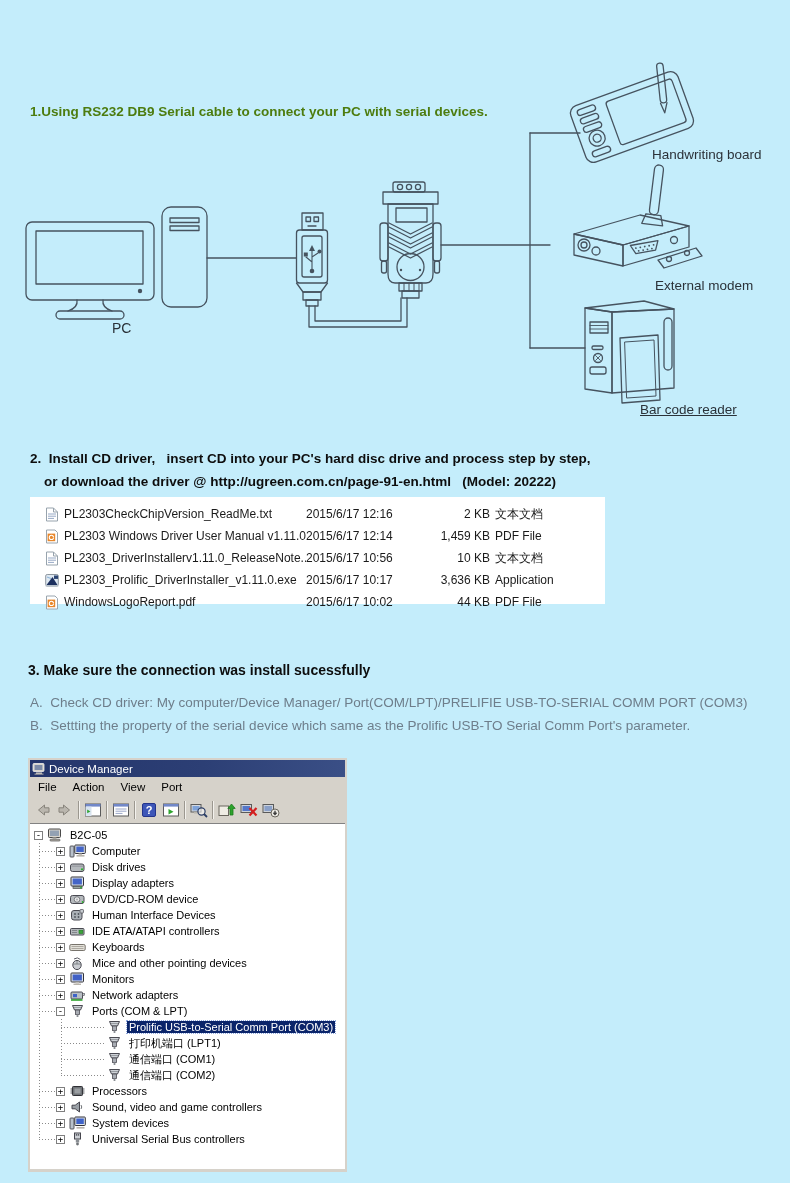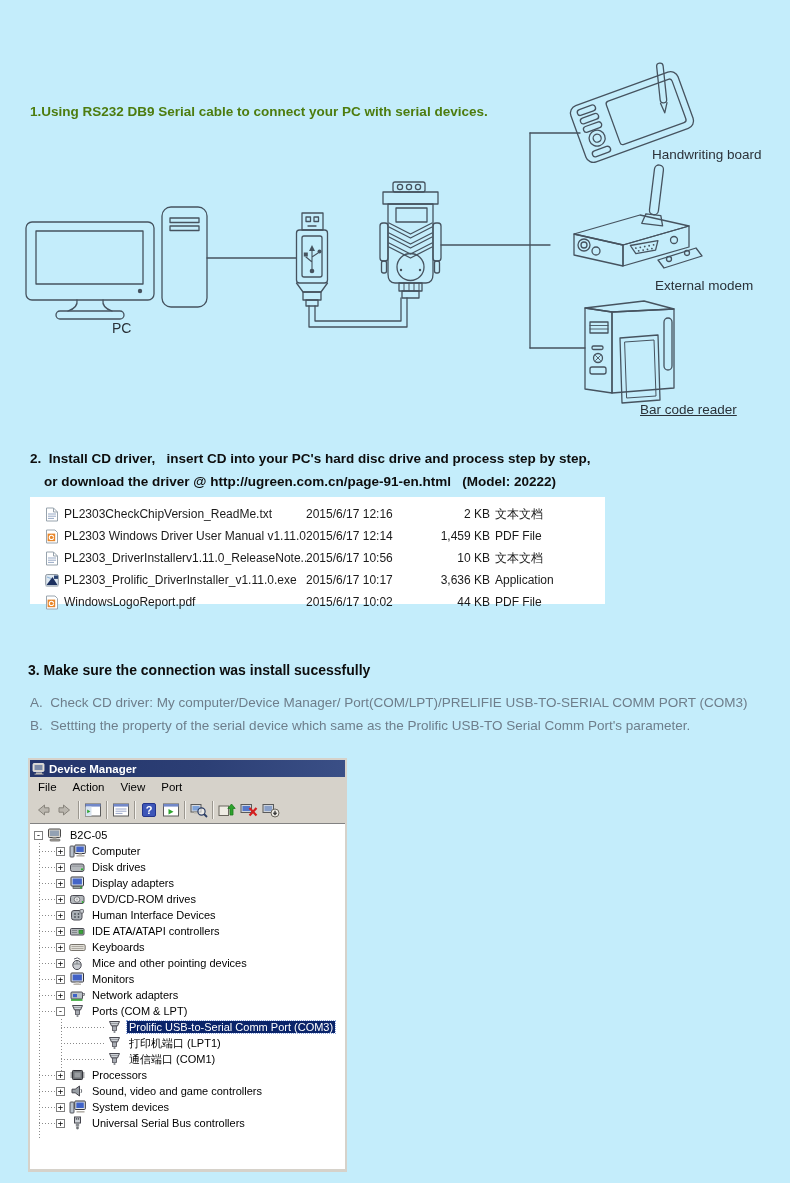--- a/index.html
+++ b/index.html
@@ -31,21 +31,21 @@
   .fname{width:242px;overflow:hidden;white-space:nowrap;}
   .fdate{width:104px;}
   .fsize{width:80px;text-align:right;}
   .ftype{margin-left:5px;}
 
   
   .dm{position:absolute;left:28px;top:758px;width:319px;height:414px;background:#d6d2ca;
       box-sizing:border-box;padding:2px;font-size:11px;color:#000;}
   .dm-titlebar{height:17px;background:linear-gradient(90deg,#24356b,#2c3f75 55%,#3a4f86);
       display:flex;align-items:center;padding-left:2px;gap:3px;}
-  .dm-title{color:#fff;font-weight:bold;font-size:11.5px;}
+  .dm-title{color:#fff;font-weight:normal;font-size:11.5px;}
   .dm-menubar{height:20px;display:flex;align-items:center;background:#d6d2ca;font-size:11.5px;}
   .dm-menuitem{padding:2px 8px;cursor:default;}
   .dm-toolbar{height:26px;display:flex;align-items:center;background:#d6d2ca;padding-left:2px;}
   .tbtn{width:22px;height:20px;display:flex;align-items:center;justify-content:center;}
   .tsep{width:1px;height:18px;background:#9b978f;border-right:1px solid #f4f2ee;margin:0 2px;}
   .dm-content{background:#ffffff;border-top:1px solid #828282;height:345px;overflow:hidden;position:relative;}
   .tree{position:relative;padding-top:3px;}
   .trow{height:16px;display:flex;align-items:center;position:relative;}
   .trow .ticon{width:17px;height:14px;margin-right:4px;flex:0 0 auto;}
   .tlabel{white-space:nowrap;padding:0 2px;}
@@ -535,21 +535,21 @@
           <svg class="ticon" viewBox="0 0 17 14">
               <use href="#sym-display-adapter"></use>
             </svg>
           <span class="tlabel">Display adapters</span>
         </div>
         <div class="trow lvl1">
           <span class="expander">+</span>
           <svg class="ticon" viewBox="0 0 17 14">
               <use href="#sym-dvd-drive"></use>
             </svg>
-          <span class="tlabel">DVD/CD-ROM drives</span>
+          <span class="tlabel">DVD/CD-ROM device</span>
         </div>
         <div class="trow lvl1">
           <span class="expander">+</span>
           <svg class="ticon" viewBox="0 0 17 14">
               <use href="#sym-hid-device"></use>
             </svg>
           <span class="tlabel">Human Interface Devices</span>
         </div>
         <div class="trow lvl1">
           <span class="expander">+</span>
@@ -604,20 +604,26 @@
               <use href="#sym-serial-port"></use>
             </svg>
           <span class="tlabel">打印机端口 (LPT1)</span>
         </div>
         <div class="trow lvl2">
           <svg class="ticon" viewBox="0 0 17 14">
               <use href="#sym-serial-port"></use>
             </svg>
           <span class="tlabel">通信端口 (COM1)</span>
         </div>
+        <div class="trow lvl2">
+          <svg class="ticon" viewBox="0 0 17 14">
+              <use href="#sym-serial-port"></use>
+            </svg>
+          <span class="tlabel">通信端口 (COM2)</span>
+        </div>
         <div class="trow lvl1">
           <span class="expander">+</span>
           <svg class="ticon" viewBox="0 0 17 14">
               <use href="#sym-processor"></use>
             </svg>
           <span class="tlabel">Processors</span>
         </div>
         <div class="trow lvl1">
           <span class="expander">+</span>
           <svg class="ticon" viewBox="0 0 17 14">

